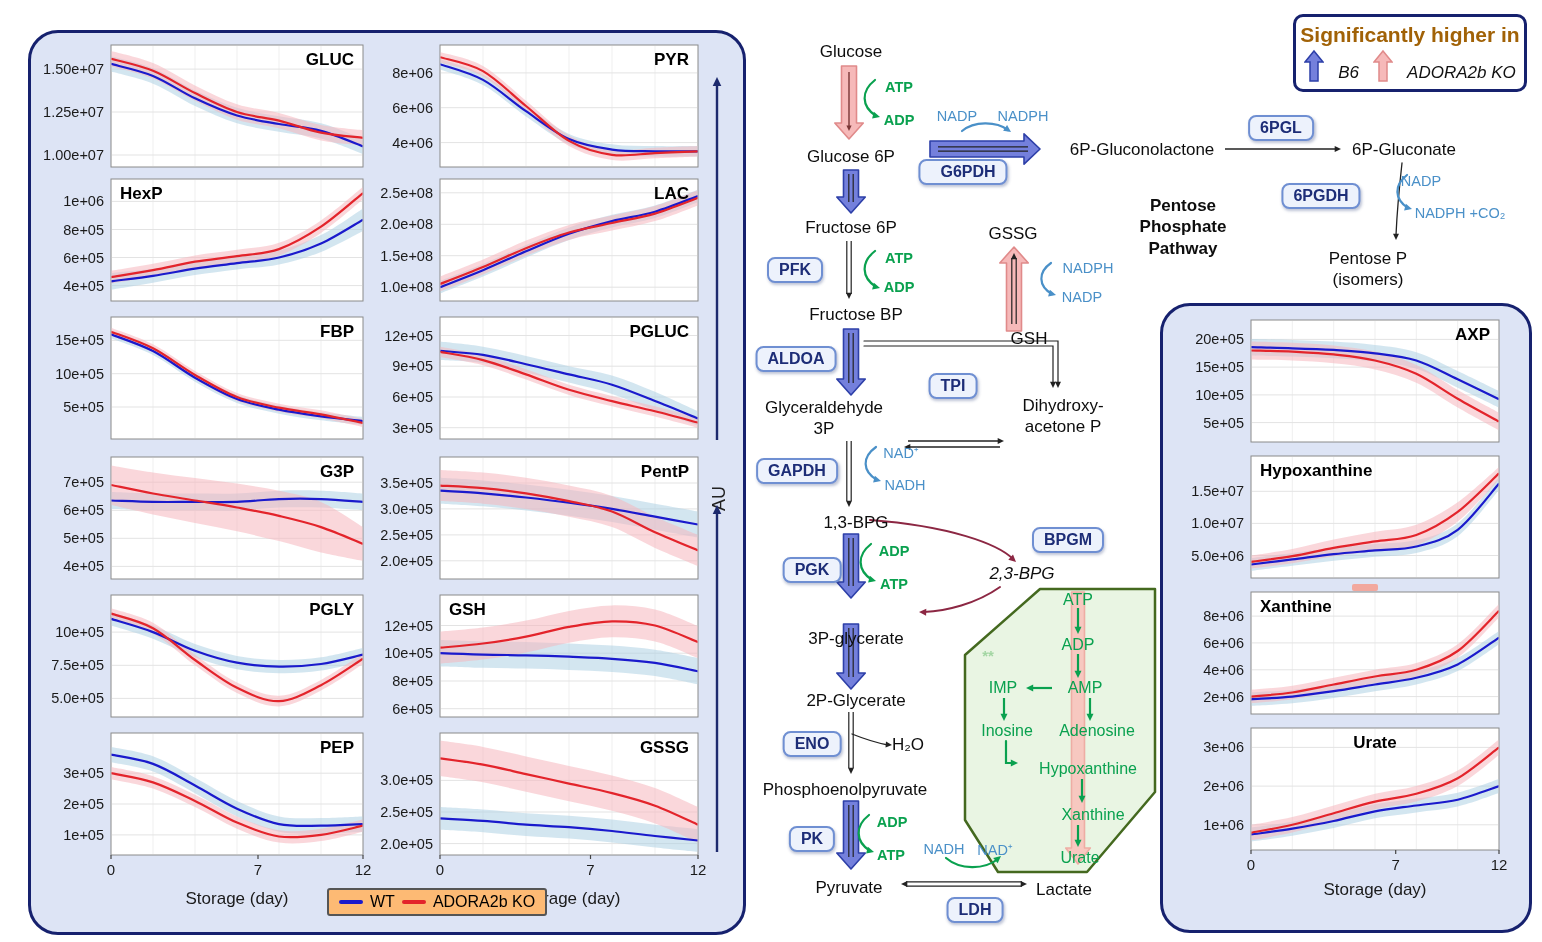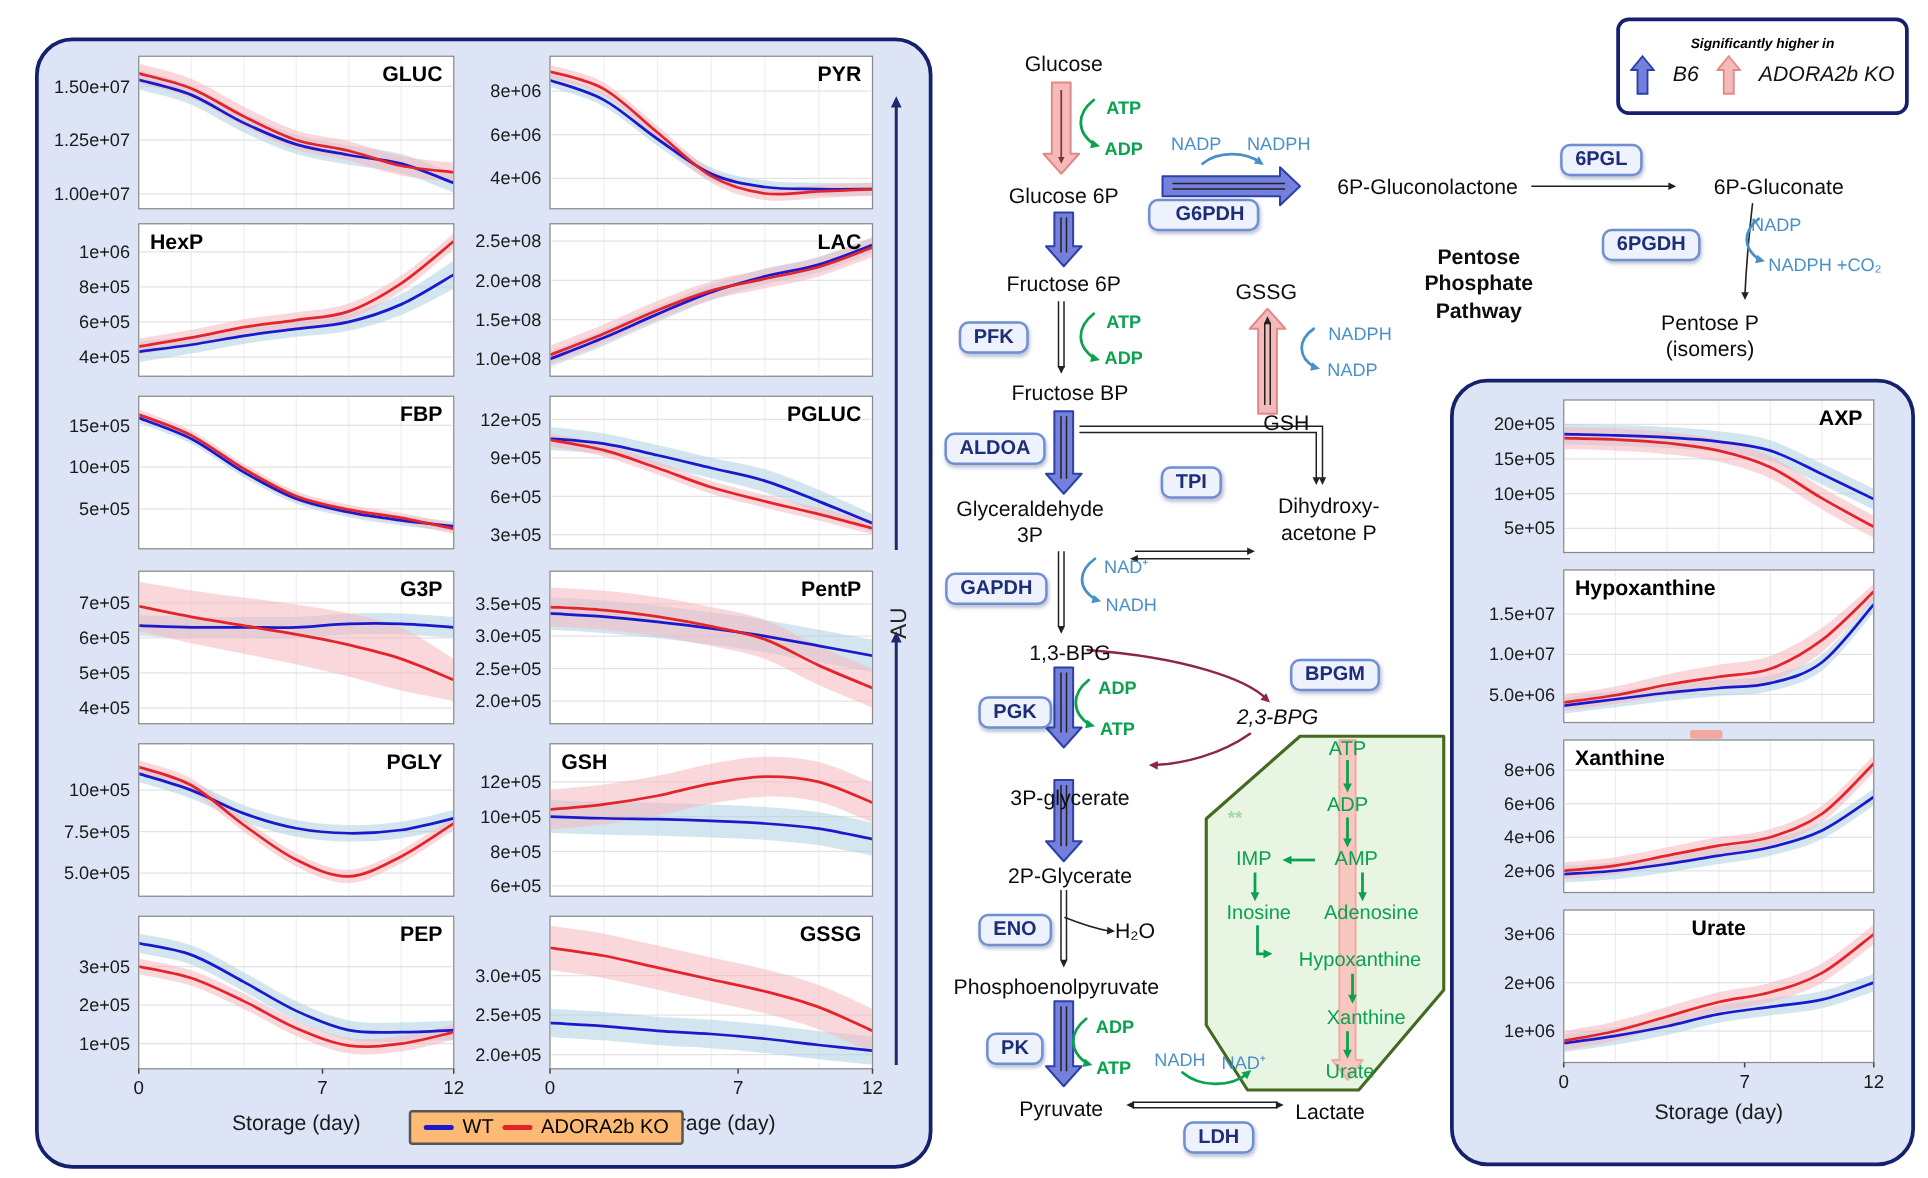--- a/index.html
+++ b/index.html
@@ -23,22 +23,22 @@
   .axis-label{position:absolute;font-size:17px;color:#1a1a1a;text-align:center}
   #storage-left-1{left:126px;top:856px;width:160px}
   #storage-left-2{left:458px;top:856px;width:160px}
   #storage-right{left:132px;top:574px;width:160px}
   #wt-ko-legend{position:absolute;left:296px;top:855px;display:flex;align-items:center;gap:7px;background:#fdba74;border:2px solid #555;padding:3px 10px;font-size:16px;border-radius:3px}
   .sw{display:inline-block;width:24px;height:4px;border-radius:2px}
   .sw-b{background:#1a1acc}
   .sw-r{background:#e3242b}
   #au-label{position:absolute;left:676px;top:455px;font-size:18px;color:#222;transform:rotate(-90deg)}
   #sig-legend{position:absolute;left:1293px;top:14px;width:234px;height:78px;border:3px solid #16216e;border-radius:10px;background:#fff;z-index:5;display:flex;flex-direction:column;align-items:center;justify-content:center;gap:2px}
-  #sig-title{font-style:italic;font-weight:bold;font-size:11px;color:#000000}
-  #sig-row{display:flex;align-items:center;gap:14px}
+  #sig-title{font-weight:bold;font-size:21px;color:#a16207}
+  #sig-row{display:flex;align-items:flex-end;gap:14px}
   .sig-lab{font-style:italic;font-size:17px;color:#111}
   #sig-marker{position:absolute;left:1352px;top:584px;width:26px;height:7px;background:#f2a89e;z-index:5;border-radius:2px}
 </style>
 </head>
 <body>
 
 <div id="canvas">
 
   <div id="panel-left" class="panel">
     <span class="axis-label" id="storage-left-1">Storage (day)</span>
@@ -574,21 +574,21 @@
     </svg>
   <div id="labels">
       <span class="lab met" style="left: 851px; top: 52px;">Glucose</span>
       <span class="lab met" style="left: 851px; top: 157px;">Glucose 6P</span>
       <span class="lab cg" style="left: 899px; top: 87px;">ATP</span>
       <span class="lab cg" style="left: 899px; top: 120px;">ADP</span>
       <span class="lab cb" style="left: 957px; top: 116px;">NADP</span>
       <span class="lab cb" style="left: 1023px; top: 116px;">NADPH</span>
       <span class="lab met" style="left: 1142px; top: 150px;">6P-Gluconolactone</span>
       <span class="lab enz" style="left: 1281px; top: 128px;">6PGL</span>
-      <span class="lab met" style="left: 1404px; top: 150px; margin-left: 19px;">6P-Gluconate</span>
+      <span class="lab met" style="left: 1404px; top: 150px;">6P-Gluconate</span>
       <span class="lab enz" style="left: 1321px; top: 196px;">6PGDH</span>
       <span class="lab cb" style="left: 1421px; top: 181px;">NADP</span>
       <span class="lab cb" style="left: 1460px; top: 213px;">NADPH +CO₂</span>
       <span class="lab met metw metb" style="left: 1183px; top: 227px; width: 112px;">Pentose Phosphate Pathway</span>
       <span class="lab met metw" style="left: 1368px; top: 269px; width: 150px;">Pentose P (isomers)</span>
       <span class="lab enz" style="left: 963px; top: 172px; padding-left: 20px;">G6PDH</span>
       <span class="lab met" style="left: 851px; top: 228px;">Fructose 6P</span>
       <span class="lab enz" style="left: 795px; top: 270px;">PFK</span>
       <span class="lab cg" style="left: 899px; top: 258px;">ATP</span>
       <span class="lab cg" style="left: 899px; top: 287px;">ADP</span>

